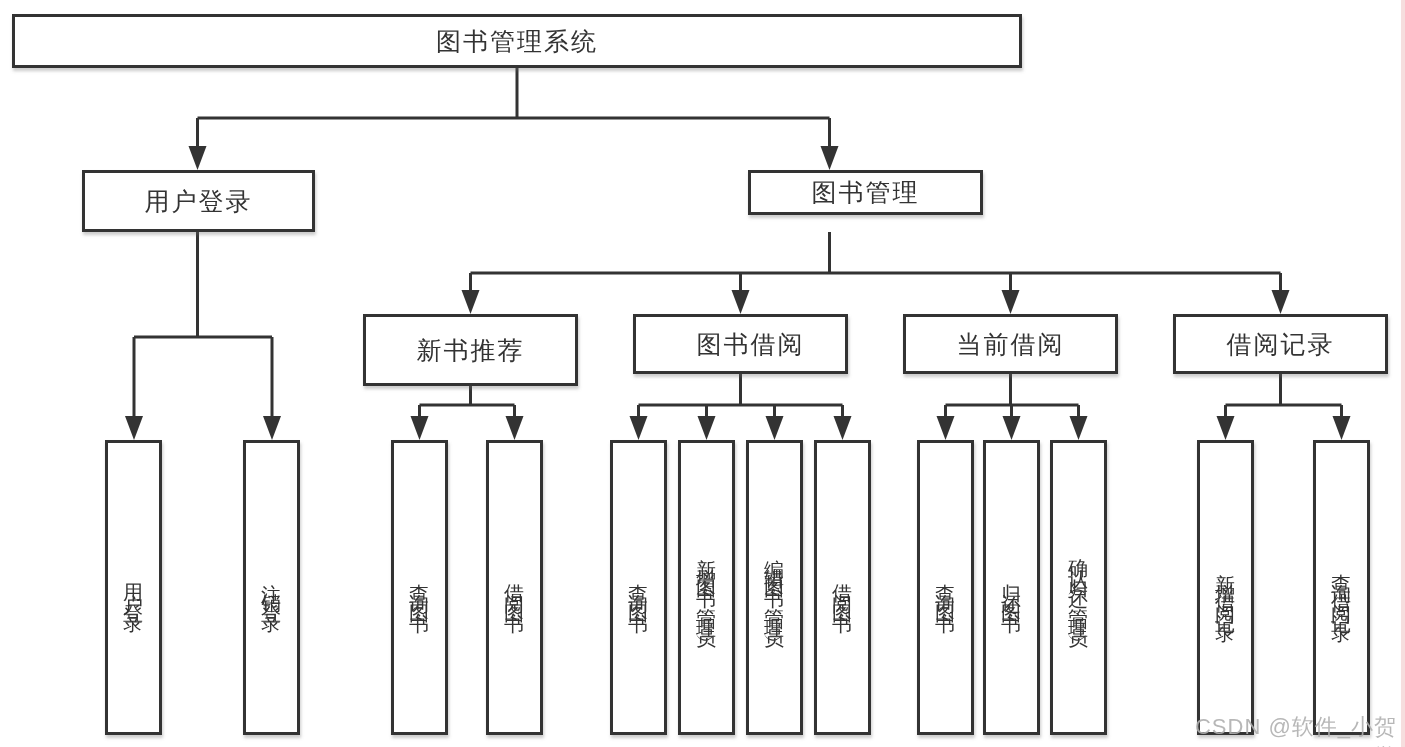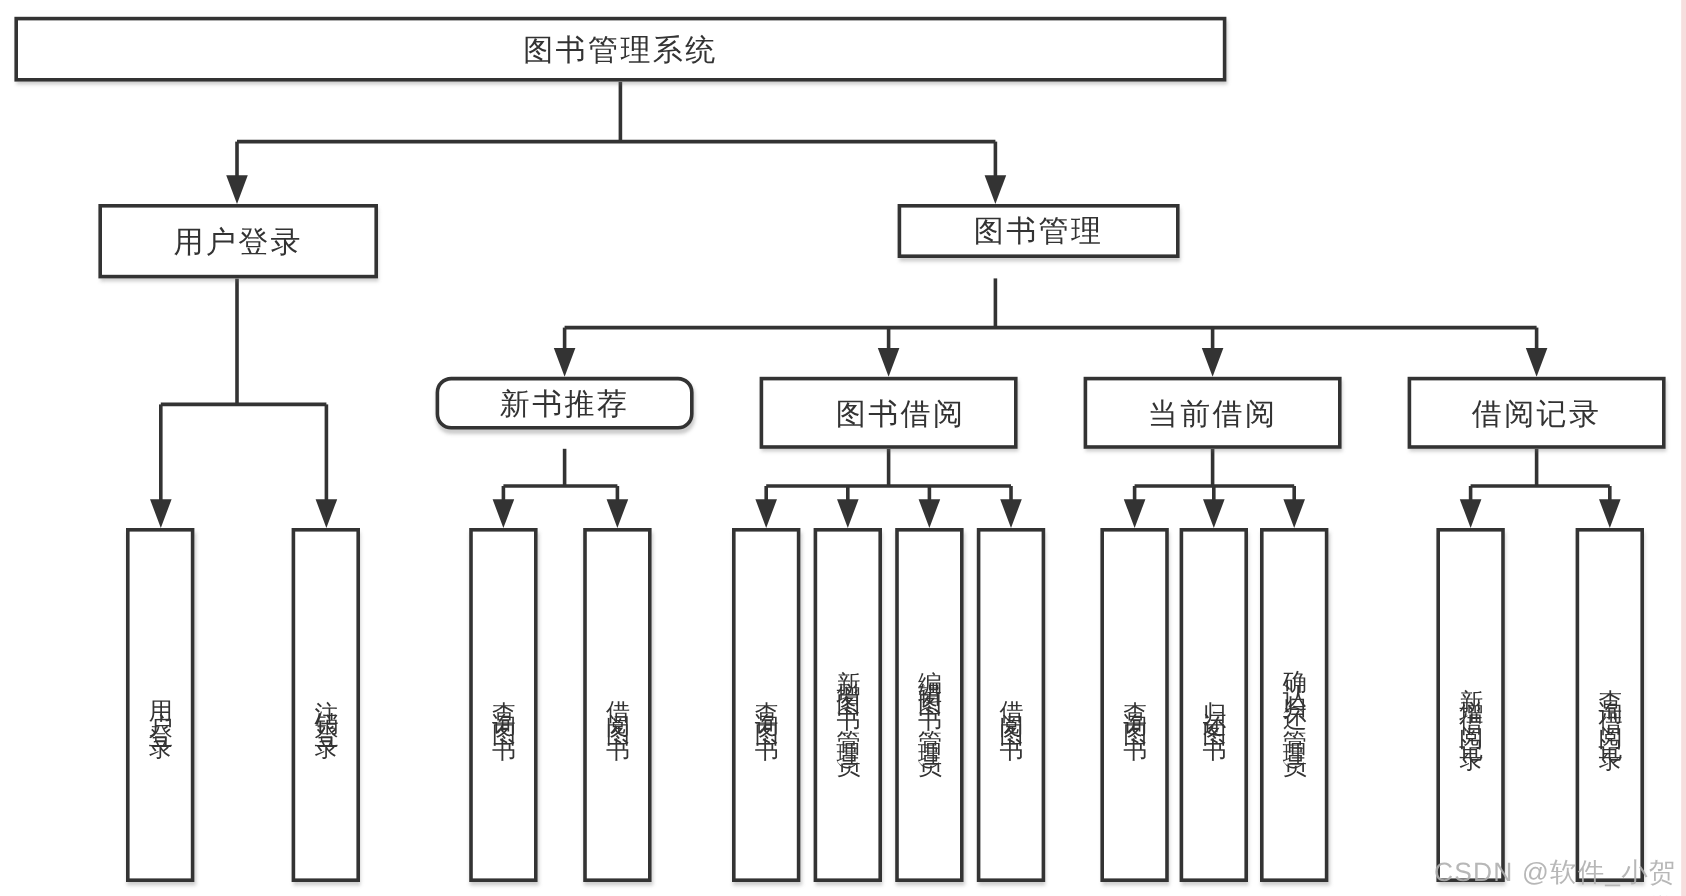--- a/index.html
+++ b/index.html
@@ -137,21 +137,21 @@
     <span>图书管理系统</span>
   </div>
 
   <div class="hbox" style="left:82px; top:170px; width:233px; height:62px;">
     <span>用户登录</span>
   </div>
   <div class="hbox" style="left:712px; top:170px; width:235px; height:45px;margin-left:36px;">
     <span>图书管理</span>
   </div>
 
-  <div class="hbox" style="left:363px; top:314px; width:215px; height:44px;border-radius:13px;">
+  <div class="hbox" style="left:363px; top:314px; width:215px; height:72px;">
     <span>新书推荐</span>
   </div>
   <div class="hbox" style="left:633px; top:314px; width:215px; height:60px;padding-left:20px;">
     <span>图书借阅</span>
   </div>
   <div class="hbox" style="left:903px; top:314px; width:215px; height:60px;">
     <span>当前借阅</span>
   </div>
   <div class="hbox" style="left:1173px; top:314px; width:215px; height:60px;font-family:Liberation Serif, serif;">
     <span>借阅记录</span>

